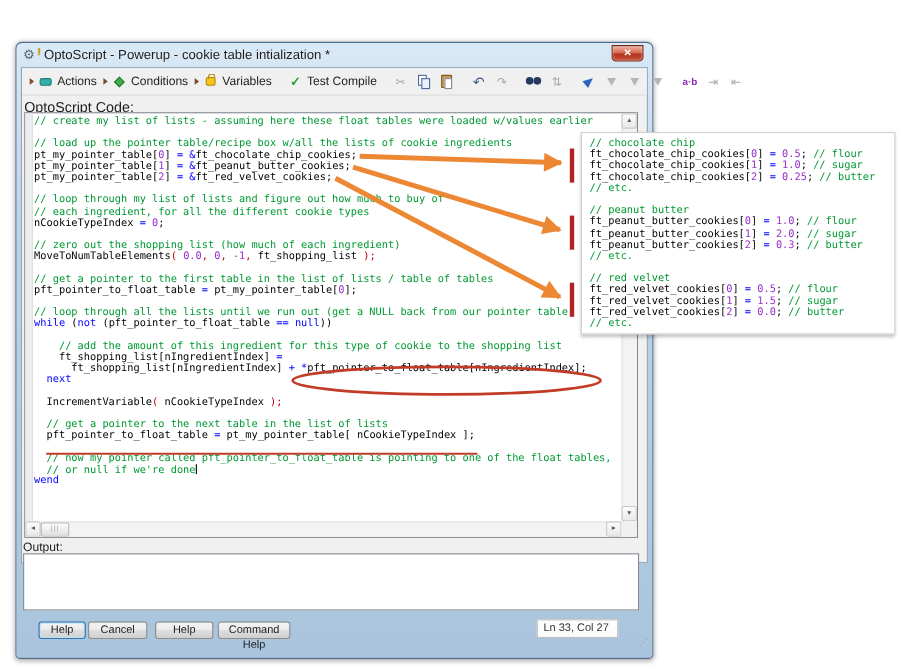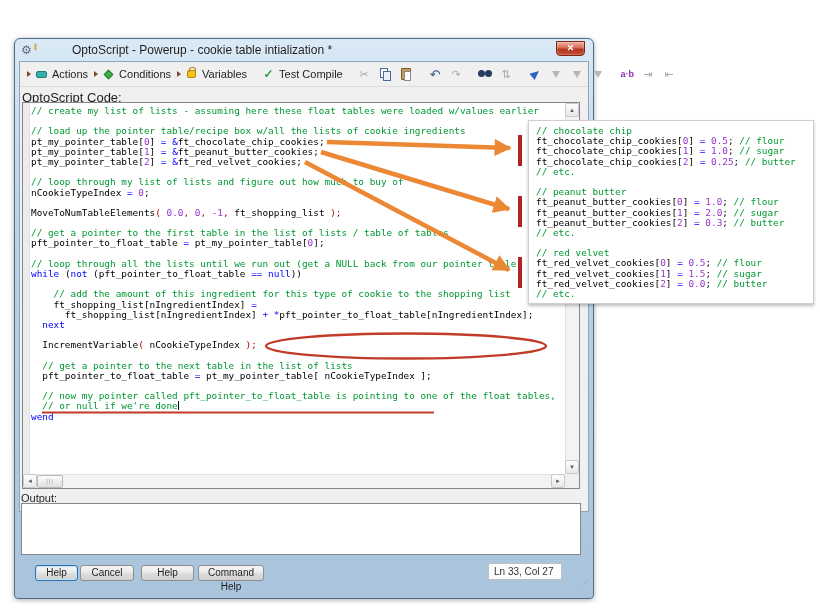--- a/index.html
+++ b/index.html
@@ -8,21 +8,21 @@
          font-family:"Liberation Sans",sans-serif;}
 
   
   .window{position:absolute;left:14px;top:38px;width:580px;height:561px;
           background:linear-gradient(#d9e9f6,#bdd3e7 30%,#a9c4dc);
           border:1px solid #4e6d8d;border-radius:6px 6px 4px 4px;
           box-shadow:0 1px 5px rgba(0,0,0,.35);}
   .titlebar{position:relative;height:22px;display:flex;align-items:center;padding-left:6px;}
   .app-icon{position:relative;width:14px;height:14px;margin-right:5px;font-size:12px;line-height:14px;color:#5f6e7d;}
   .app-icon .warn{position:absolute;right:-2px;top:-3px;color:#e7a500;font-weight:bold;font-size:9px;text-shadow:0 0 1px #7a5800;}
-  .title-text{font-size:12px;color:#1c1c1c;text-shadow:0 0 2px #eaf3fb;margin-left:32px;}
+  .title-text{font-size:12px;color:#1c1c1c;text-shadow:0 0 2px #eaf3fb;}
   .close-btn{position:absolute;top:2px;right:8px;width:29px;height:15px;
              background:linear-gradient(#elacac,#e59c8d 20%,#cf5a43 45%,#b53a24 60%,#c2492f);
              background:linear-gradient(#eeb3a6,#d96a52 45%,#b13620 55%,#c64b30);
              border:1px solid #7c2618;border-radius:0 0 4px 4px;color:#fff;
              font-size:9px;line-height:13px;text-align:center;font-weight:bold;
              box-shadow:inset 0 0 2px rgba(255,255,255,.7);cursor:pointer;}
   .client{position:absolute;left:4px;top:22px;width:570px;height:451px;
           background:#f0f0f0;border:1px solid #8fa5ba;padding-left:16px;}
 
   
@@ -218,22 +218,24 @@
         <div class="sel-margin"></div>
         <div class="code">
             <div class="cl"><span class="cm">// create my list of lists - assuming here these float tables were loaded w/values earlier</span></div>
             <div class="cl">&nbsp;</div>
             <div class="cl"><span class="cm">// load up the pointer table/recipe box w/all the lists of cookie ingredients</span></div>
             <div class="cl"><span class="id">pt_my_pointer_table[</span><span class="num">0</span><span class="id">]</span><span class="kw"> = &amp;</span><span class="id">ft_chocolate_chip_cookies;</span></div>
             <div class="cl"><span class="id">pt_my_pointer_table[</span><span class="num">1</span><span class="id">]</span><span class="kw"> = &amp;</span><span class="id">ft_peanut_butter_cookies;</span></div>
             <div class="cl"><span class="id">pt_my_pointer_table[</span><span class="num">2</span><span class="id">]</span><span class="kw"> = &amp;</span><span class="id">ft_red_velvet_cookies;</span></div>
             <div class="cl">&nbsp;</div>
             <div class="cl"><span class="cm">// loop through my list of lists and figure out how much to buy of</span></div>
+            <div class="cl"><span class="cm">// each ingredient, for all the different cookie types</span></div>
             <div class="cl"><span class="id">nCookieTypeIndex</span><span class="kw"> = </span><span class="num">0</span><span class="id">;</span></div>
             <div class="cl">&nbsp;</div>
+            <div class="cl"><span class="cm">// zero out the shopping list (how much of each ingredient)</span></div>
             <div class="cl"><span class="id">MoveToNumTableElements</span><span class="pn">( </span><span class="num">0.0</span><span class="pn">, </span><span class="num">0</span><span class="pn">, </span><span class="num">-1</span><span class="pn">, </span><span class="id">ft_shopping_list</span><span class="pn"> );</span></div>
             <div class="cl">&nbsp;</div>
             <div class="cl"><span class="cm">// get a pointer to the first table in the list of lists / table of tables</span></div>
             <div class="cl"><span class="id">pft_pointer_to_float_table</span><span class="kw"> = </span><span class="id">pt_my_pointer_table[</span><span class="num">0</span><span class="id">];</span></div>
             <div class="cl">&nbsp;</div>
             <div class="cl"><span class="cm">// loop through all the lists until we run out (get a NULL back from our pointer table)</span></div>
             <div class="cl"><span class="kw">while</span><span class="id"> (</span><span class="kw">not</span><span class="id"> (pft_pointer_to_float_table </span><span class="kw">== null</span><span class="id">))</span></div>
             <div class="cl">&nbsp;</div>
             <div class="cl"><span class="cm">    // add the amount of this ingredient for this type of cookie to the shopping list</span></div>
             <div class="cl"><span class="id">    ft_shopping_list[nIngredientIndex] </span><span class="kw">=</span></div>

